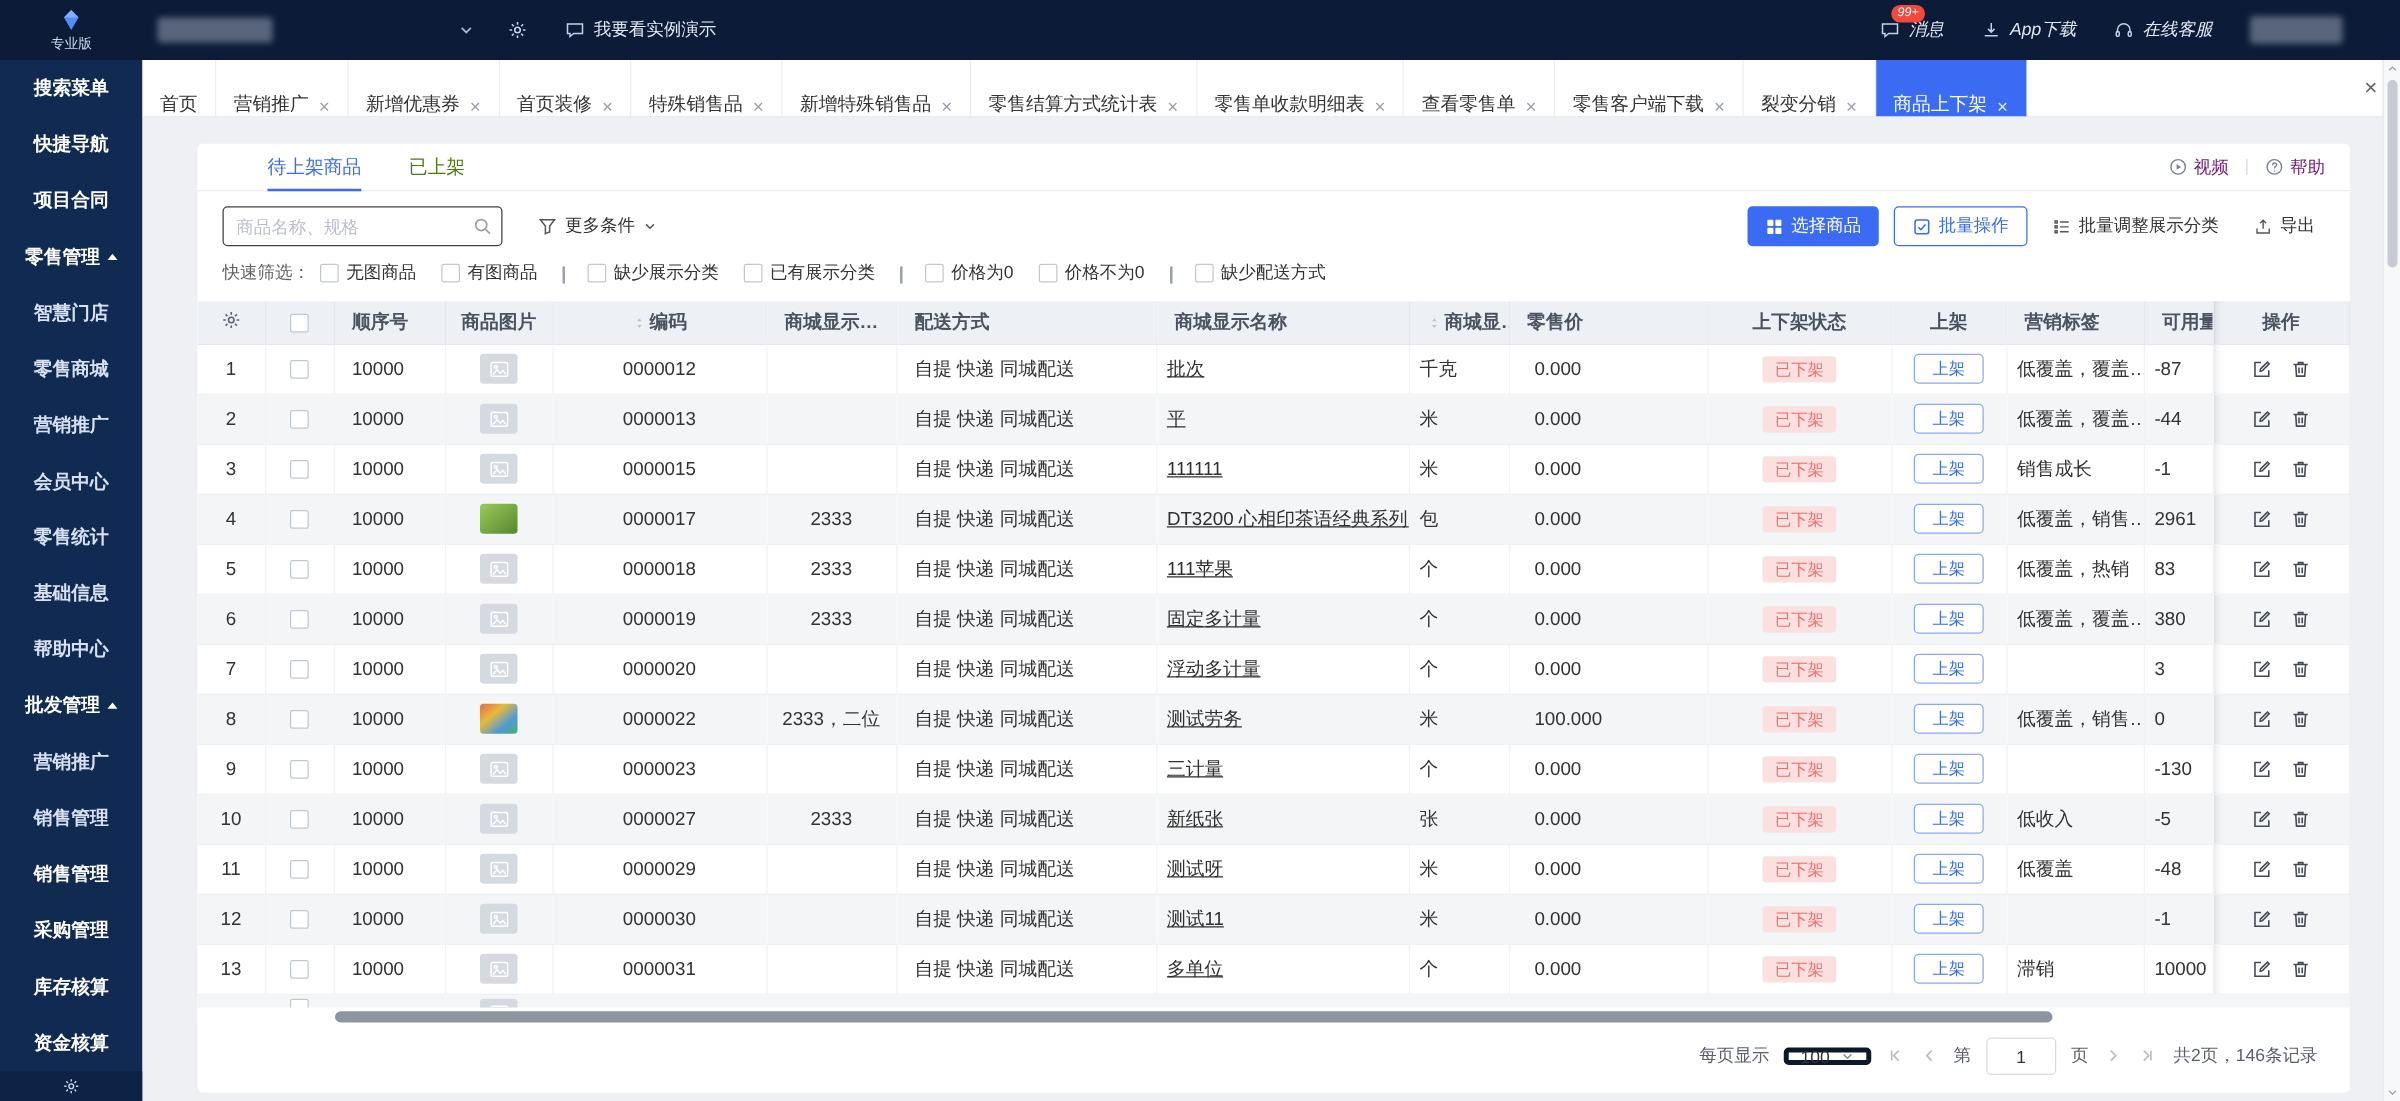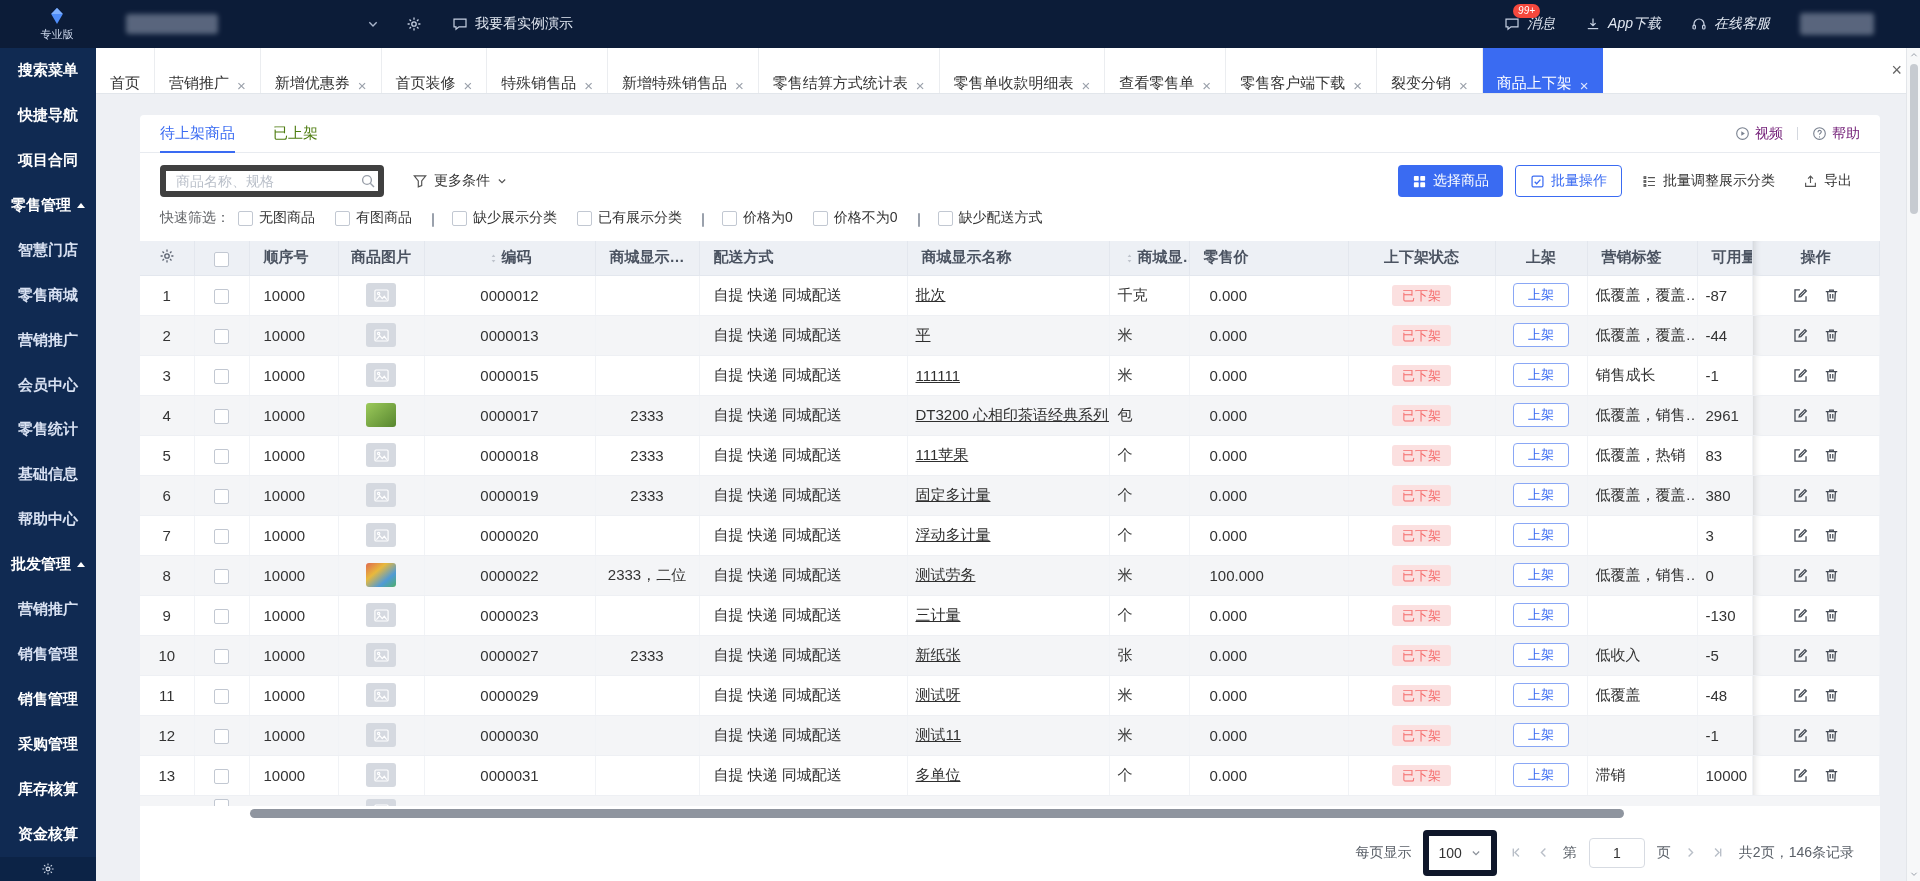--- a/index.html
+++ b/index.html
@@ -21,21 +21,21 @@
   .tb-gear { margin-left:26px; color:#c6d0e2; cursor:pointer; }
   .tb-demo { margin-left:30px; display:flex; align-items:center; gap:7px; font-size:14px; cursor:pointer; color:#e2e8f2; }
   .tb-demo .icon, .tb-item .icon { color:#c6d0e2; }
   .tb-right { margin-left:auto; display:flex; align-items:center; gap:30px; padding-right:46px; }
   .tb-item { position:relative; display:flex; align-items:center; gap:7px; font-size:14px; cursor:pointer; color:#e2e8f2;font-style:italic; }
   .msg-badge { position:absolute; top:-11px; left:9px; background:#f5483d; color:#fff; font-size:10px; line-height:1; padding:2px 5px; border-radius:8px; }
   .user-redacted { width:74px; height:22px; }
 
   
   .body-row { flex:1; display:flex; min-height:0; }
-  .sidebar { width:96px; flex:none; background:#102a52; display:flex; flex-direction:column; }
+  .sidebar { width:114px; flex:none; background:#102a52; display:flex; flex-direction:column; }
   .side-nav { flex:1; display:flex; flex-direction:column; }
   .side-item { flex:1; display:flex; align-items:center; justify-content:center; font-size:15px; color:#fff; cursor:pointer; white-space:nowrap; }
   .side-item.root, .side-item.group { font-weight:bold; }
   .side-item.sub { color:#d8e1f2; font-weight:bold; }
   .grp-caret { width:0; height:0; border-left:4px solid transparent; border-right:4px solid transparent; border-bottom:5px solid #fff; margin-left:6px; }
   .side-foot { height:24px; background:#0c2346; display:flex; align-items:center; justify-content:center; color:#cdd6e6; }
   .side-foot svg { width:14px; height:14px; }
 
   .main { flex:1; min-width:0; display:flex; flex-direction:column; }
 
@@ -48,30 +48,30 @@
   .tab.active .tab-x { color:#dfe7ff; }
   .tabbar-close { margin-left:auto; align-self:center; padding:0 18px; font-size:18px; color:#666; cursor:pointer; }
 
   
   .content { flex:1; background:#eef0f4; padding:21px 40px 0 44px; overflow:hidden; }
   .card { background:#fff; border-radius:4px; overflow:hidden; }
 
   .card-head { height:38px; display:flex; align-items:center; padding:0 20px; border-bottom:1px solid #e8ebf0; }
   .subtabs { display:flex; height:100%; }
   .subtab { height:100%; display:flex; align-items:center; position:relative; margin-right:38px; font-size:15px; color:#4d7c0f; cursor:pointer; }
-  .subtab.active { color:#3a6bf2; }
+  .subtab.active { color:#3a6bf2;margin-left:36px; }
   .subtab.active::after { content:''; position:absolute; left:0; right:0; bottom:-1px; height:2px; background:#3a6bf2; }
   .head-right { margin-left:auto; display:flex; align-items:center; font-size:14px; color:#701a75; }
   .hr-item { display:flex; align-items:center; gap:5px; cursor:pointer; }
   .hr-item .icon { color:#7a8290; } .hr-item svg { width:15px; height:15px; }
   .hr-div { width:1px; height:13px; background:#d4d8df; margin:0 14px; }
 
   .toolbar { display:flex; align-items:center; padding:12px 20px 10px; }
   .search-box { position:relative; width:224px; }
-  .search-input { width:100%; height:32px; border:6px solid #404040; border-radius:4px; padding:0 32px 0 10px; font-size:14px; color:#333; font-family:inherit; outline:none; background:#fff; }
+  .search-input { width:100%; height:32px; border:1px solid #404040; border-radius:4px; padding:0 32px 0 10px; font-size:14px; color:#333; font-family:inherit; outline:none; background:#fff; }
   .search-input::placeholder { color:#b9bfc9; }
   .s-icon { position:absolute; right:8px; top:8px; color:#9aa0aa; cursor:pointer; }
   .more-filter { margin-left:28px; display:flex; align-items:center; gap:6px; font-size:14px; color:#333; cursor:pointer; }
   .more-filter .icon { color:#555; }
   .caret-sm svg { width:12px; height:12px; }
   .tb-spacer { flex:1; }
   .btn { height:32px; display:inline-flex; align-items:center; gap:6px; border-radius:4px; font-size:14px; padding:0 14px; border:none; background:none; cursor:pointer; font-family:inherit; margin-left:12px; white-space:nowrap; }
   .btn .icon svg { width:15px; height:15px; }
   .btn-primary { background:#3a6bf2; color:#fff; }
   .btn-outline { border:1px solid #3a6bf2; color:#3a6bf2; background:#fff; }
@@ -110,21 +110,21 @@
 
   .partial-row { height:10px; overflow:hidden; background:#f4f5f7; position:relative; }
   .partial-row .cb { position:absolute; left:74px; top:3px; }
   .partial-row .thumb { position:absolute; left:226px; top:3px; }
 
   .hscroll { height:13px; position:relative; margin-top:1px; background:#fff; }
   .hthumb { position:absolute; top:2px; left:110px; width:1374px; height:9px; background:#8f959f; border-radius:5px; cursor:pointer; }
 
   
   .pagination { display:flex; align-items:center; justify-content:flex-end; gap:12px; padding:10px 26px 14px; font-size:14px; color:#5a6068; }
-  .pg-select { height:46px; min-width:66px; border:6px solid #0f172a; border-radius:4px; display:inline-flex; align-items:center; justify-content:space-between; gap:8px; padding:0 9px; color:#333; cursor:pointer; background:#fff; }
+  .pg-select { height:14px; min-width:66px; border:4px solid #0f172a; border-radius:4px; display:inline-flex; align-items:center; justify-content:space-between; gap:8px; padding:0 9px; color:#333; cursor:pointer; background:#fff; }
   .pg-select .caret-sm { color:#8a9099; }
   .pg-nav { color:#b9bfc8; cursor:pointer; } .pg-nav svg { width:15px; height:15px; }
   .pg-input { width:56px; height:30px; border:1px solid #d7dbe2; border-radius:4px; text-align:center; font-size:14px; color:#333; font-family:inherit; outline:none; background:#fff; }
   .pg-total { margin-left:2px; }
 
   
   .vscroll { position:absolute; top:48px; right:0; bottom:0; width:14px; background:#f7f8f9; border-left:1px solid #e3e6ea; display:flex; flex-direction:column; align-items:center; z-index:50; }
   .v-arrow { height:14px; display:flex; align-items:center; color:#9aa0aa; cursor:pointer; }
   .v-arrow svg { width:10px; height:10px; }
   .v-arrow.up svg { transform:rotate(180deg); }

